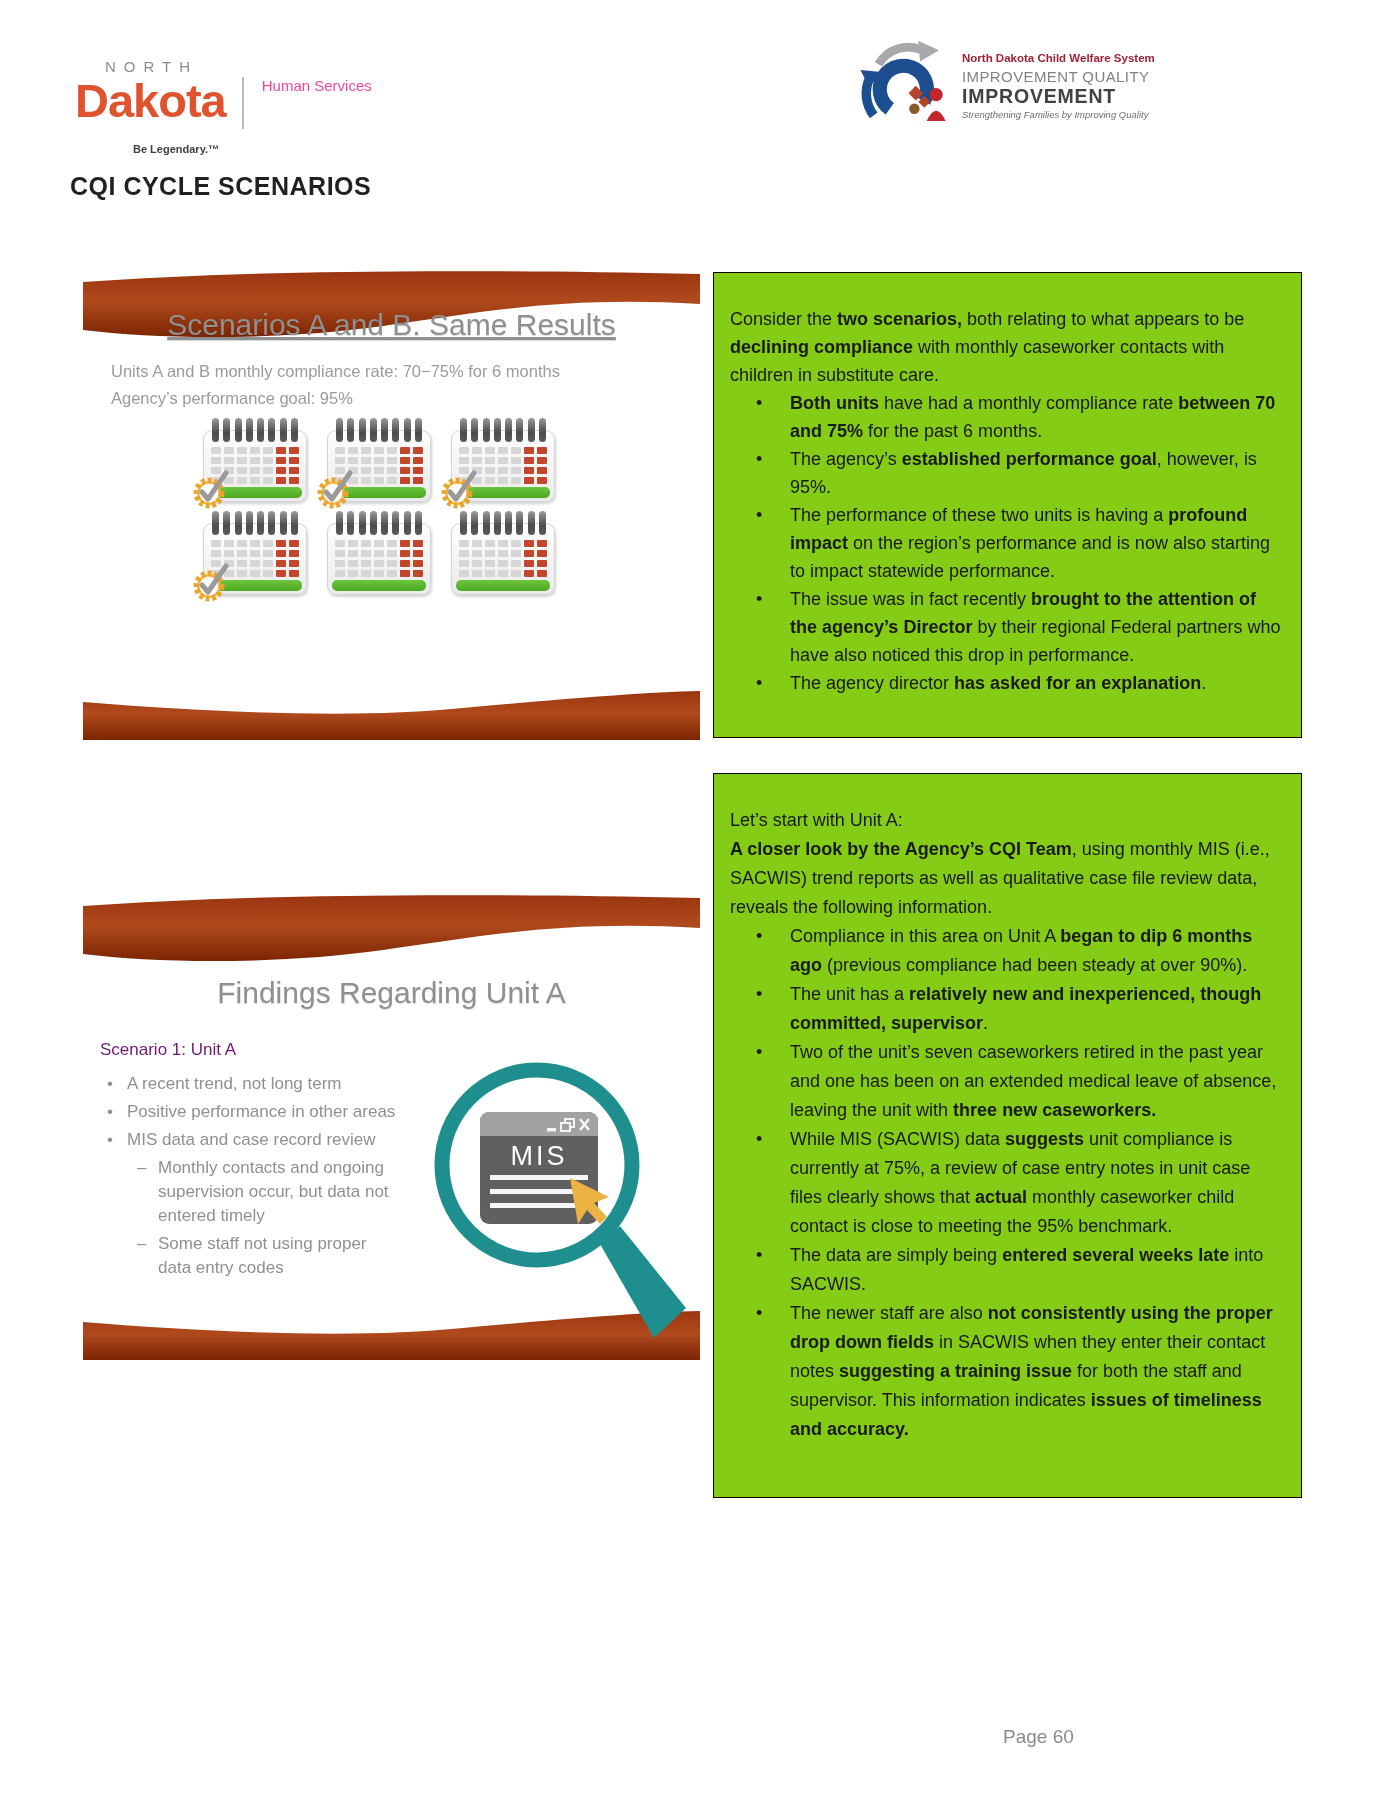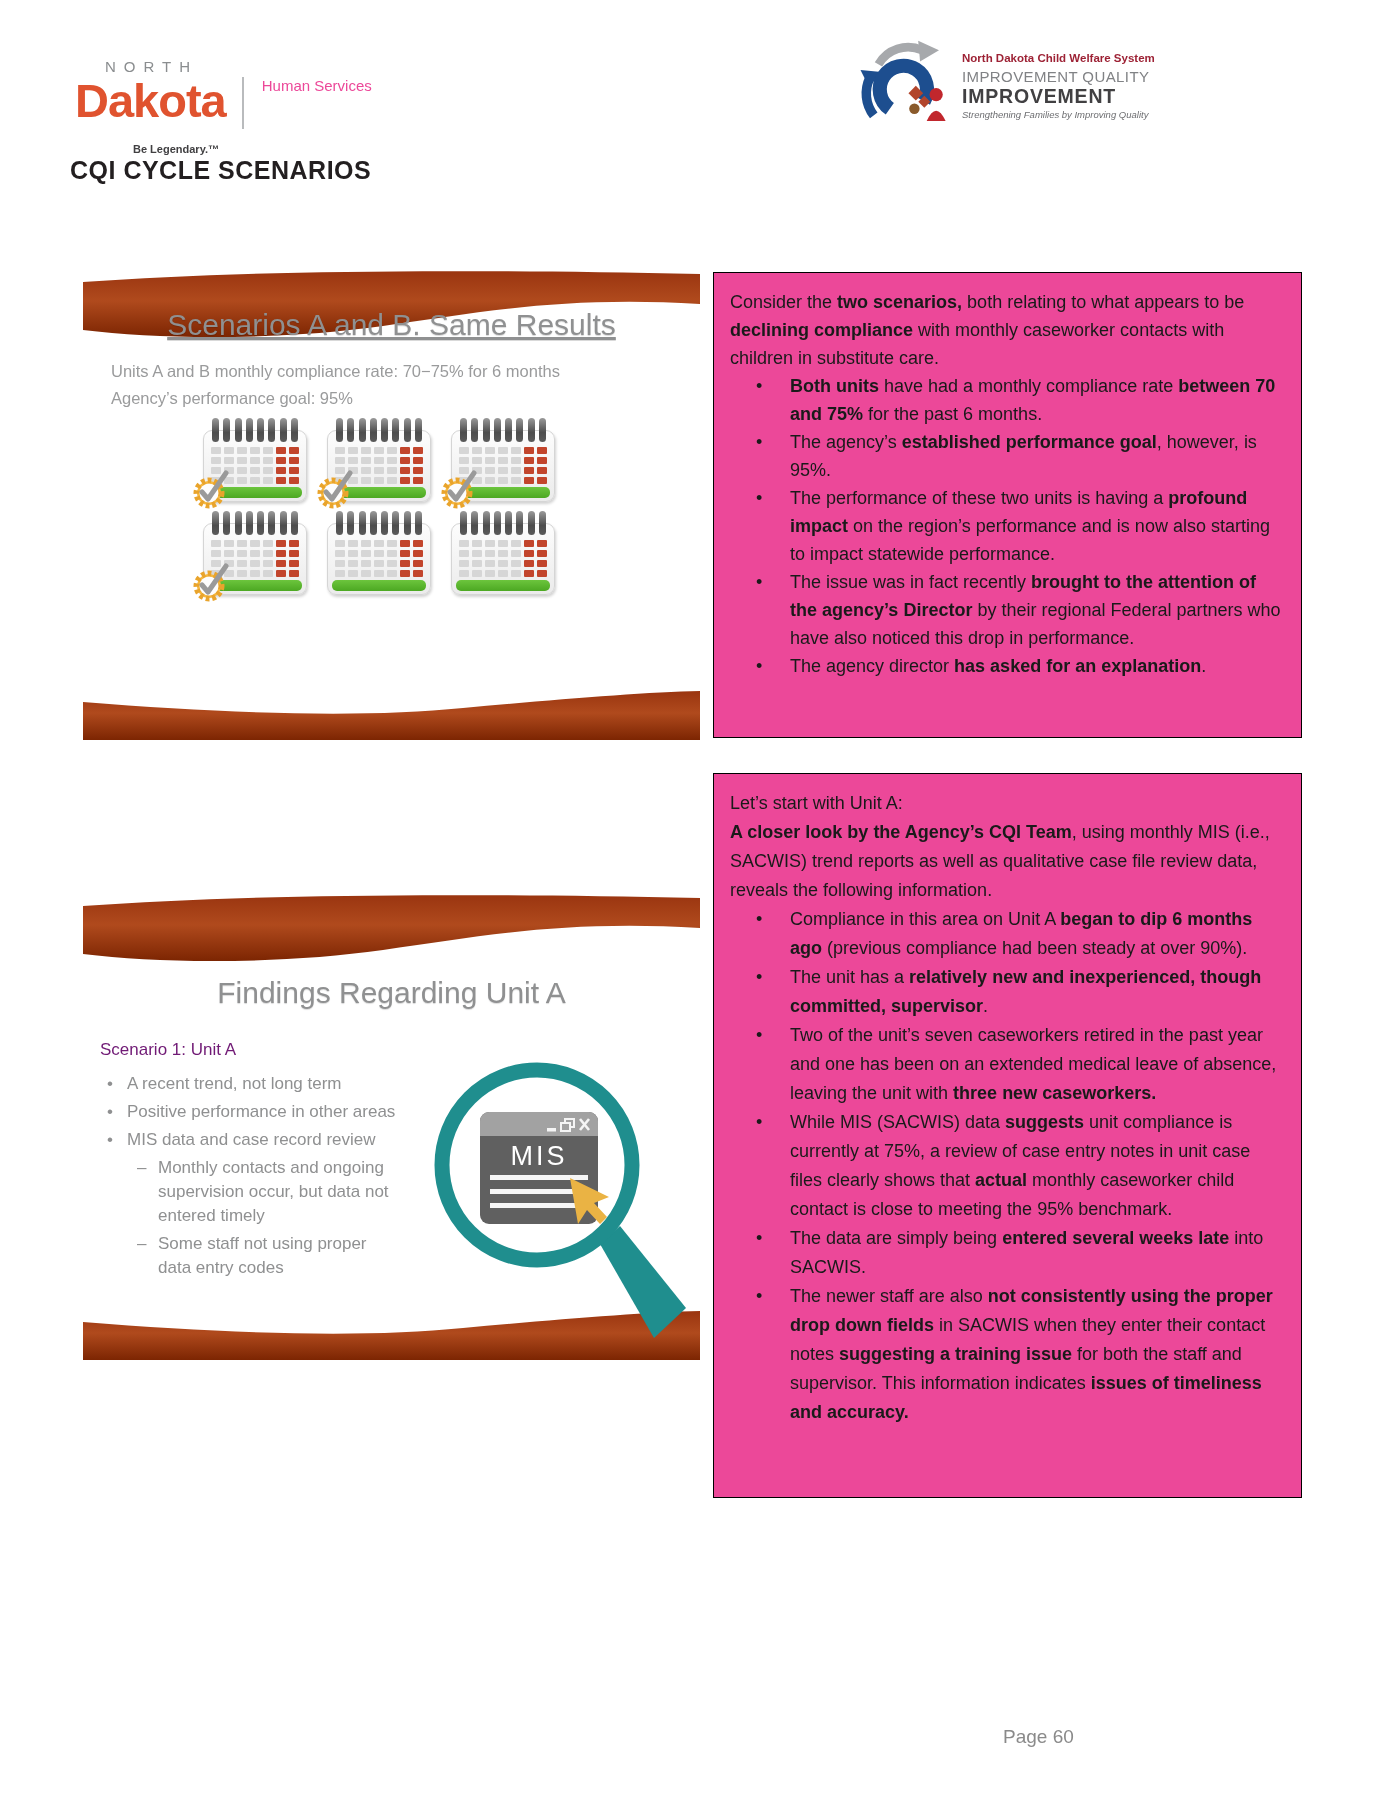--- a/index.html
+++ b/index.html
@@ -19,21 +19,21 @@
   .nd-tagline { padding-left:58px; margin-top:14px; font-size:11px; font-weight:600; color:#414042; }
 
   .cqi-logo { position:absolute; left:852px; top:36px; display:flex; }
   .cqi-emblem { width:104px; height:104px; }
   .cqi-text { margin-left:6px; padding-top:16px; width:210px; line-height:1.15; }
   .cqi-l1 { color:#9d2235; font-weight:bold; font-size:11.5px; }
   .cqi-l2 { color:#808285; font-size:15px; letter-spacing:.4px; margin-top:3px; }
   .cqi-l3 { color:#414042; font-weight:bold; font-size:19.5px; letter-spacing:.8px; }
   .cqi-l4 { color:#6d6e71; font-style:italic; font-size:9.5px; margin-top:2px; }
 
-  .page-title { position:absolute; left:70px; top:156px; margin:0;
+  .page-title { position:absolute; left:70px; top:172px; margin:0;
     font-size:25px; font-weight:700; letter-spacing:.5px; color:#231f20; }
 
   
   .slide { position:absolute; left:83px; width:617px; background:#fff; }
   #slide1 { top:268px; height:472px; }
   #slide2 { top:880px; height:480px; }
   .wave-top { position:absolute; left:0; top:0; }
   #slide2 .wave-top { top:12px; }
   .wave-bottom { position:absolute; left:0; bottom:0; }
 
@@ -73,21 +73,21 @@
   .s2-item { position:relative; font-size:17px; line-height:24px; color:#8f9091; margin-bottom:4px; }
   .s2-item.lvl1 { padding-left:27px; }
   .s2-item.lvl2 { padding-left:58px; width:245px; }
   .s2-item .s2-marker { position:absolute; }
   .s2-item.lvl1 .s2-marker { left:7px; }
   .s2-item.lvl2 .s2-marker { left:37px; }
   .mis-magnifier { position:absolute; left:349px; top:180px; z-index:3; }
 
   
   .textbox { position:absolute; left:713px; width:589px; box-sizing:border-box;
-    border:1.5px solid #000; background:#ec4899; padding:15px 20px 14px 16px;
+    border:1.5px solid #000; background:#84cc16; padding:32px 20px 14px 16px;
     font-size:18px; }
   #box1 { top:272px; height:466px; line-height:28px; }
   #box2 { top:773px; height:725px; line-height:29px; }
   .block.bullet { position:relative; padding-left:60px; }
   .block .marker { position:absolute; left:26px; }
   .block b { font-weight:bold; }
 
   .page-number { position:absolute; left:1003px; top:1726px; font-size:19px; color:#8a8a8a; }
 </style>
 </head>

